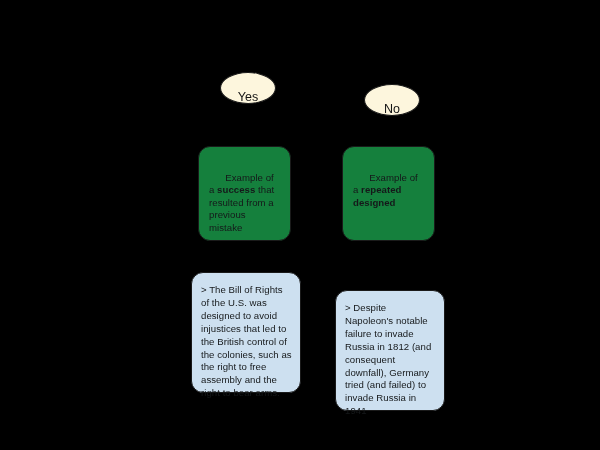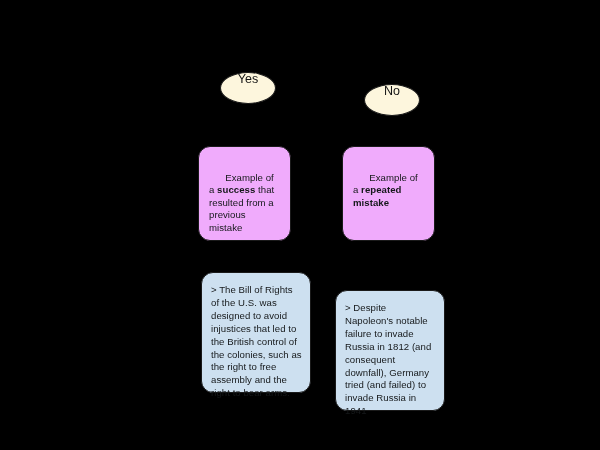--- a/index.html
+++ b/index.html
@@ -26,21 +26,21 @@
 
   
   .ellipse {
     position: absolute;
     width: 56px;
     height: 32px;
     border-radius: 50%;
     background: #fdf6dd;
     border: 1.4px solid #1a1a1a;
     display: flex;
-    align-items: flex-start;
+    align-items: flex-end;
     justify-content: center;
     box-sizing: border-box;
   }
   .ellipse-label {
     font-size: 12.5px;
     color: #141414;
     line-height: 1;
     letter-spacing: 0.1px;
   }
   #ellipse-yes { left: 220px; top: 72px; }
@@ -58,26 +58,26 @@
     font-size: 9.6px;
     line-height: 12.6px;
     color: #15181a;
     white-space: pre-wrap;
     letter-spacing: 0.05px;
   }
   .box-text b {
     font-weight: bold;
   }
 
-  .box-green { background: #f0abfc; }
+  .box-green { background: #15803d; }
   .box-blue  { background: #cde0f0; }
 
   #box-success  { left: 198px; top: 146px; width: 93px;  height: 95px; }
   #box-repeated { left: 342px; top: 146px; width: 93px;  height: 95px; }
-  #box-success-example  { left: 201px; top: 272px; width: 110px; height: 121px; }
+  #box-success-example  { left: 191px; top: 272px; width: 110px; height: 121px; }
   #box-repeated-example { left: 335px; top: 290px; width: 110px; height: 121px; }
   #box-success-example .box-text,
   #box-repeated-example .box-text { line-height: 12.9px; }
   #box-success-example, #box-repeated-example { padding: 11px 7px 8px 9px; }
 </style>
 </head>
 <body>
 
 <div id="canvas">
 
@@ -90,21 +90,21 @@
   </div>
 
   <div class="box box-green" id="box-success">
     <div class="box-text">
       <span>Example of a </span><b>success</b><span> that resulted from a previous mistake</span>
     </div>
   </div>
 
   <div class="box box-green" id="box-repeated">
     <div class="box-text">
-      <span>Example of a </span><b>repeated mistake</b><span></span>
+      <span>Example of a </span><b>repeated designed</b><span></span>
     </div>
   </div>
 
   <div class="box box-blue" id="box-success-example">
     <div class="box-text">&gt; The Bill of Rights of the U.S. was designed to avoid injustices that led to the British control of the colonies, such as the right to free assembly and the right to bear arms.</div>
   </div>
 
   <div class="box box-blue" id="box-repeated-example">
     <div class="box-text">&gt; Despite Napoleon's notable failure to invade Russia in 1812 (and consequent downfall), Germany tried (and failed) to invade Russia in 1941</div>
   </div>

